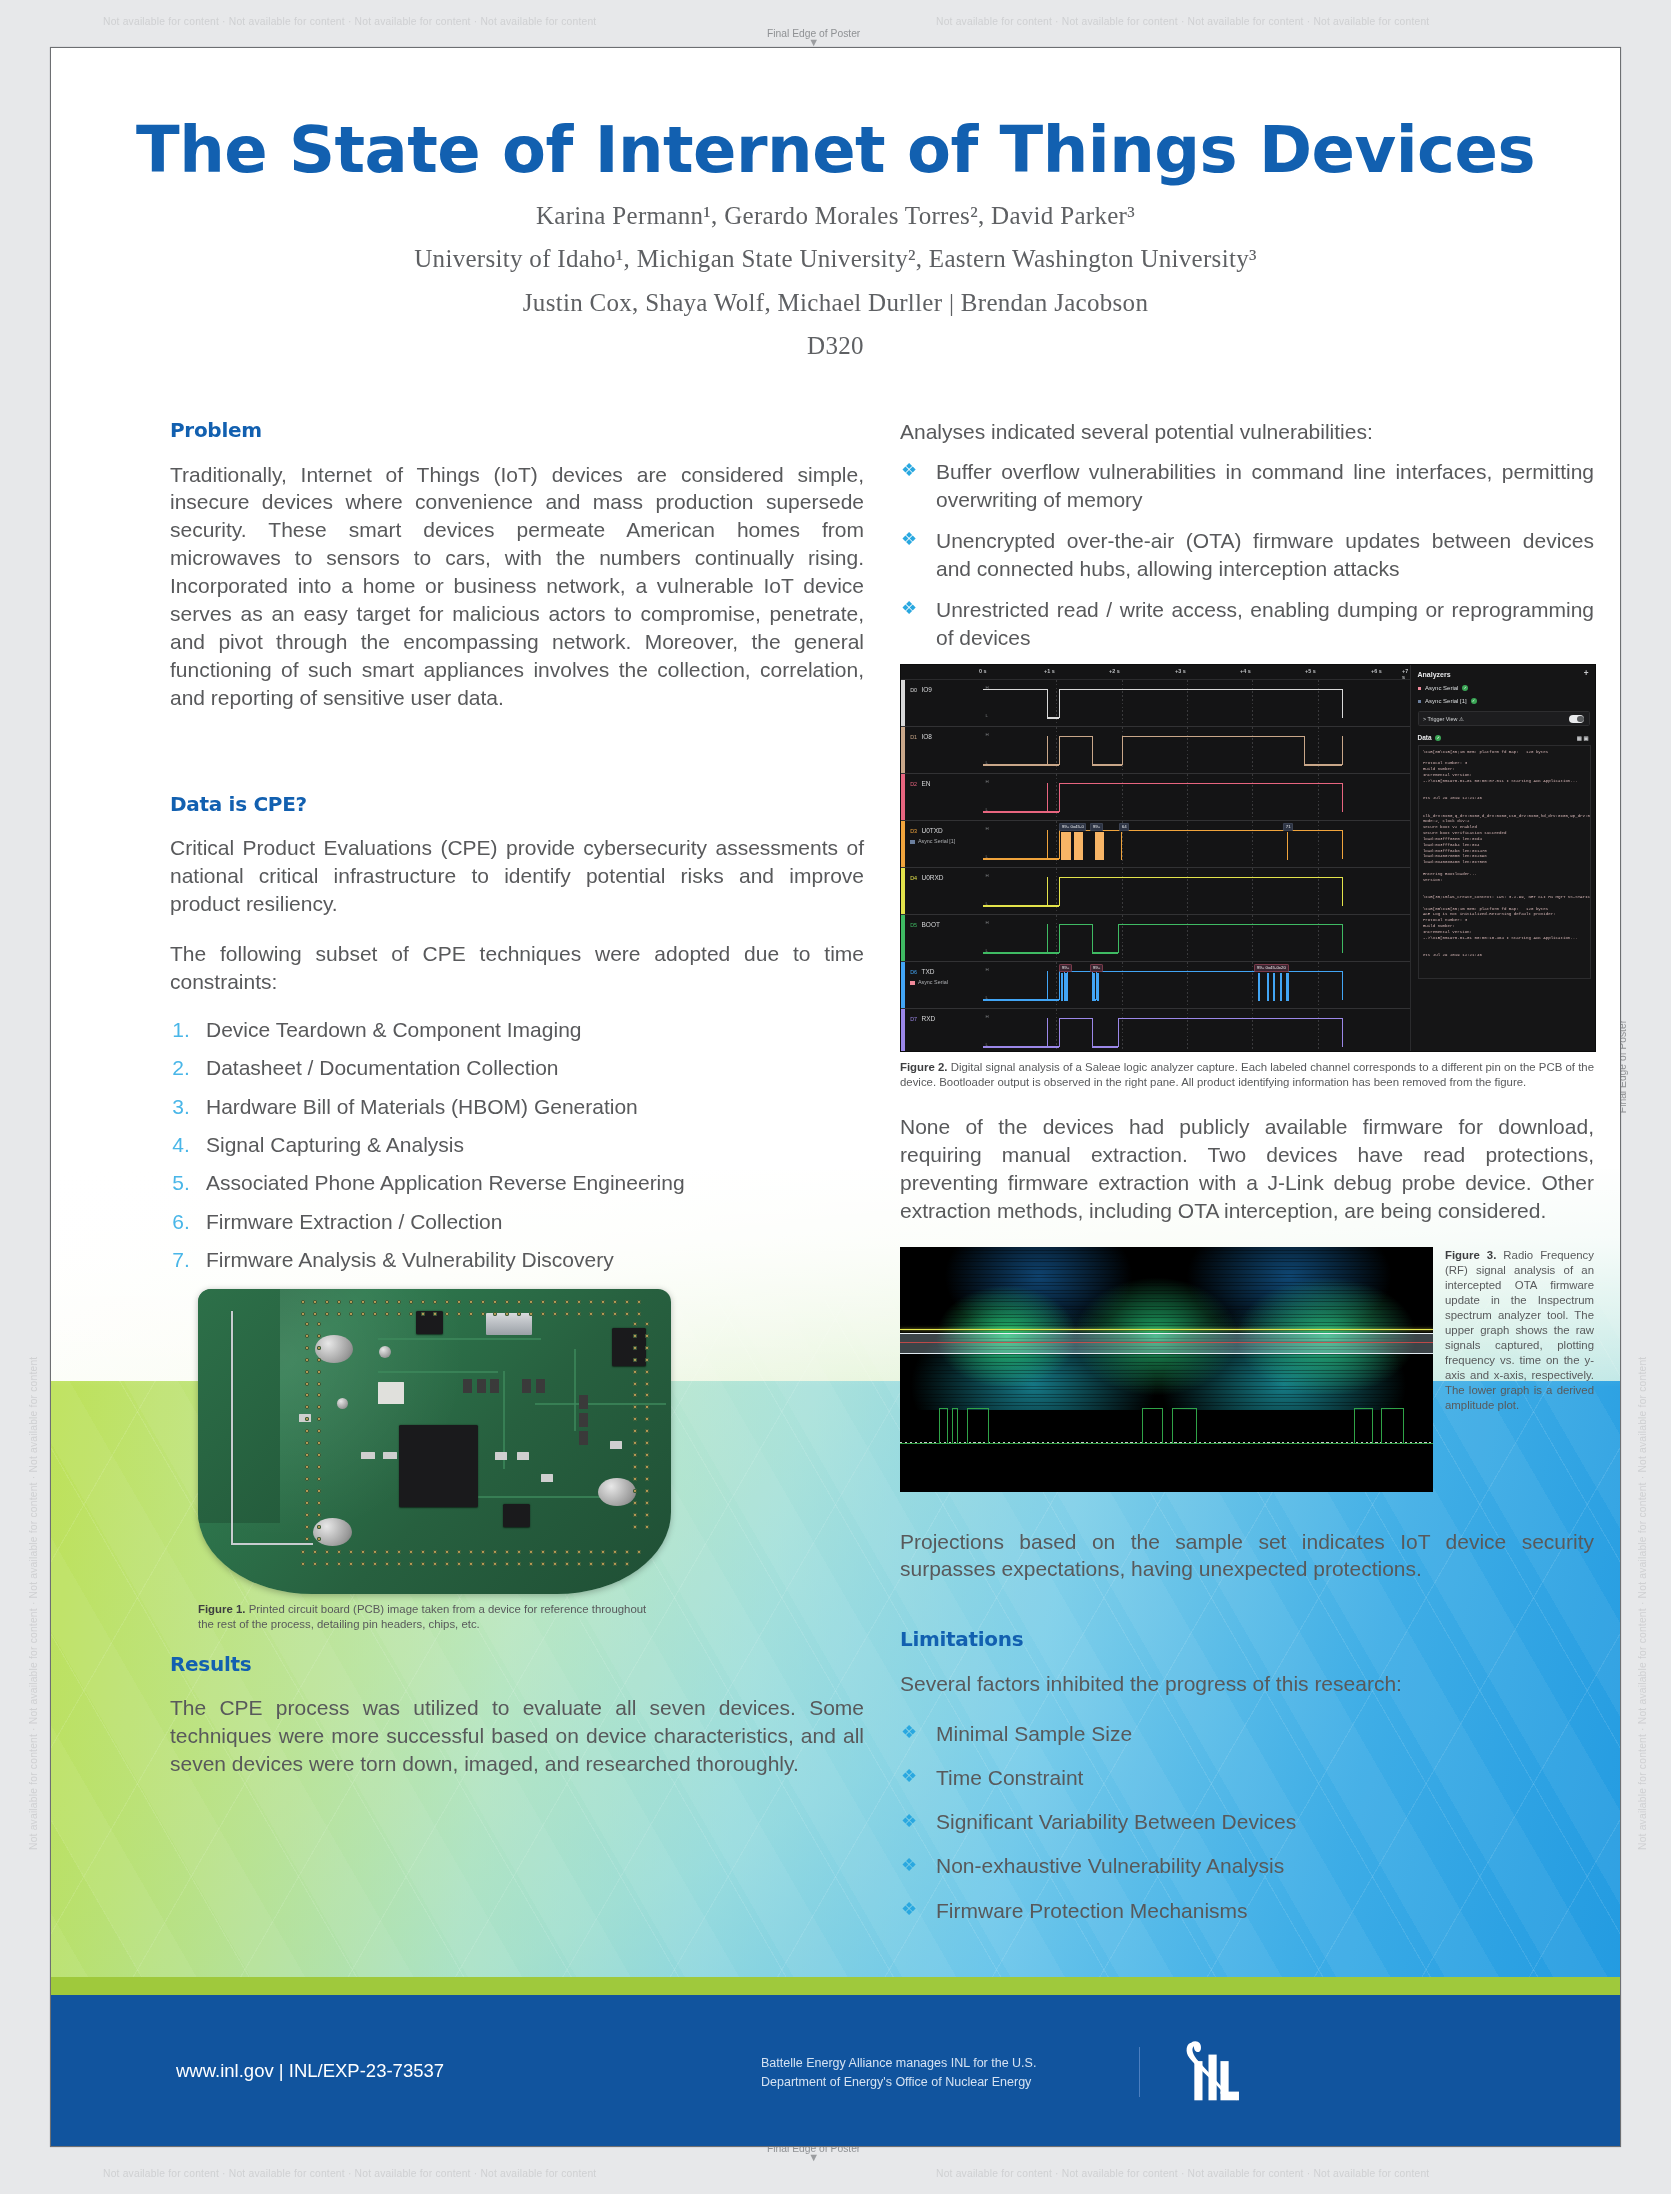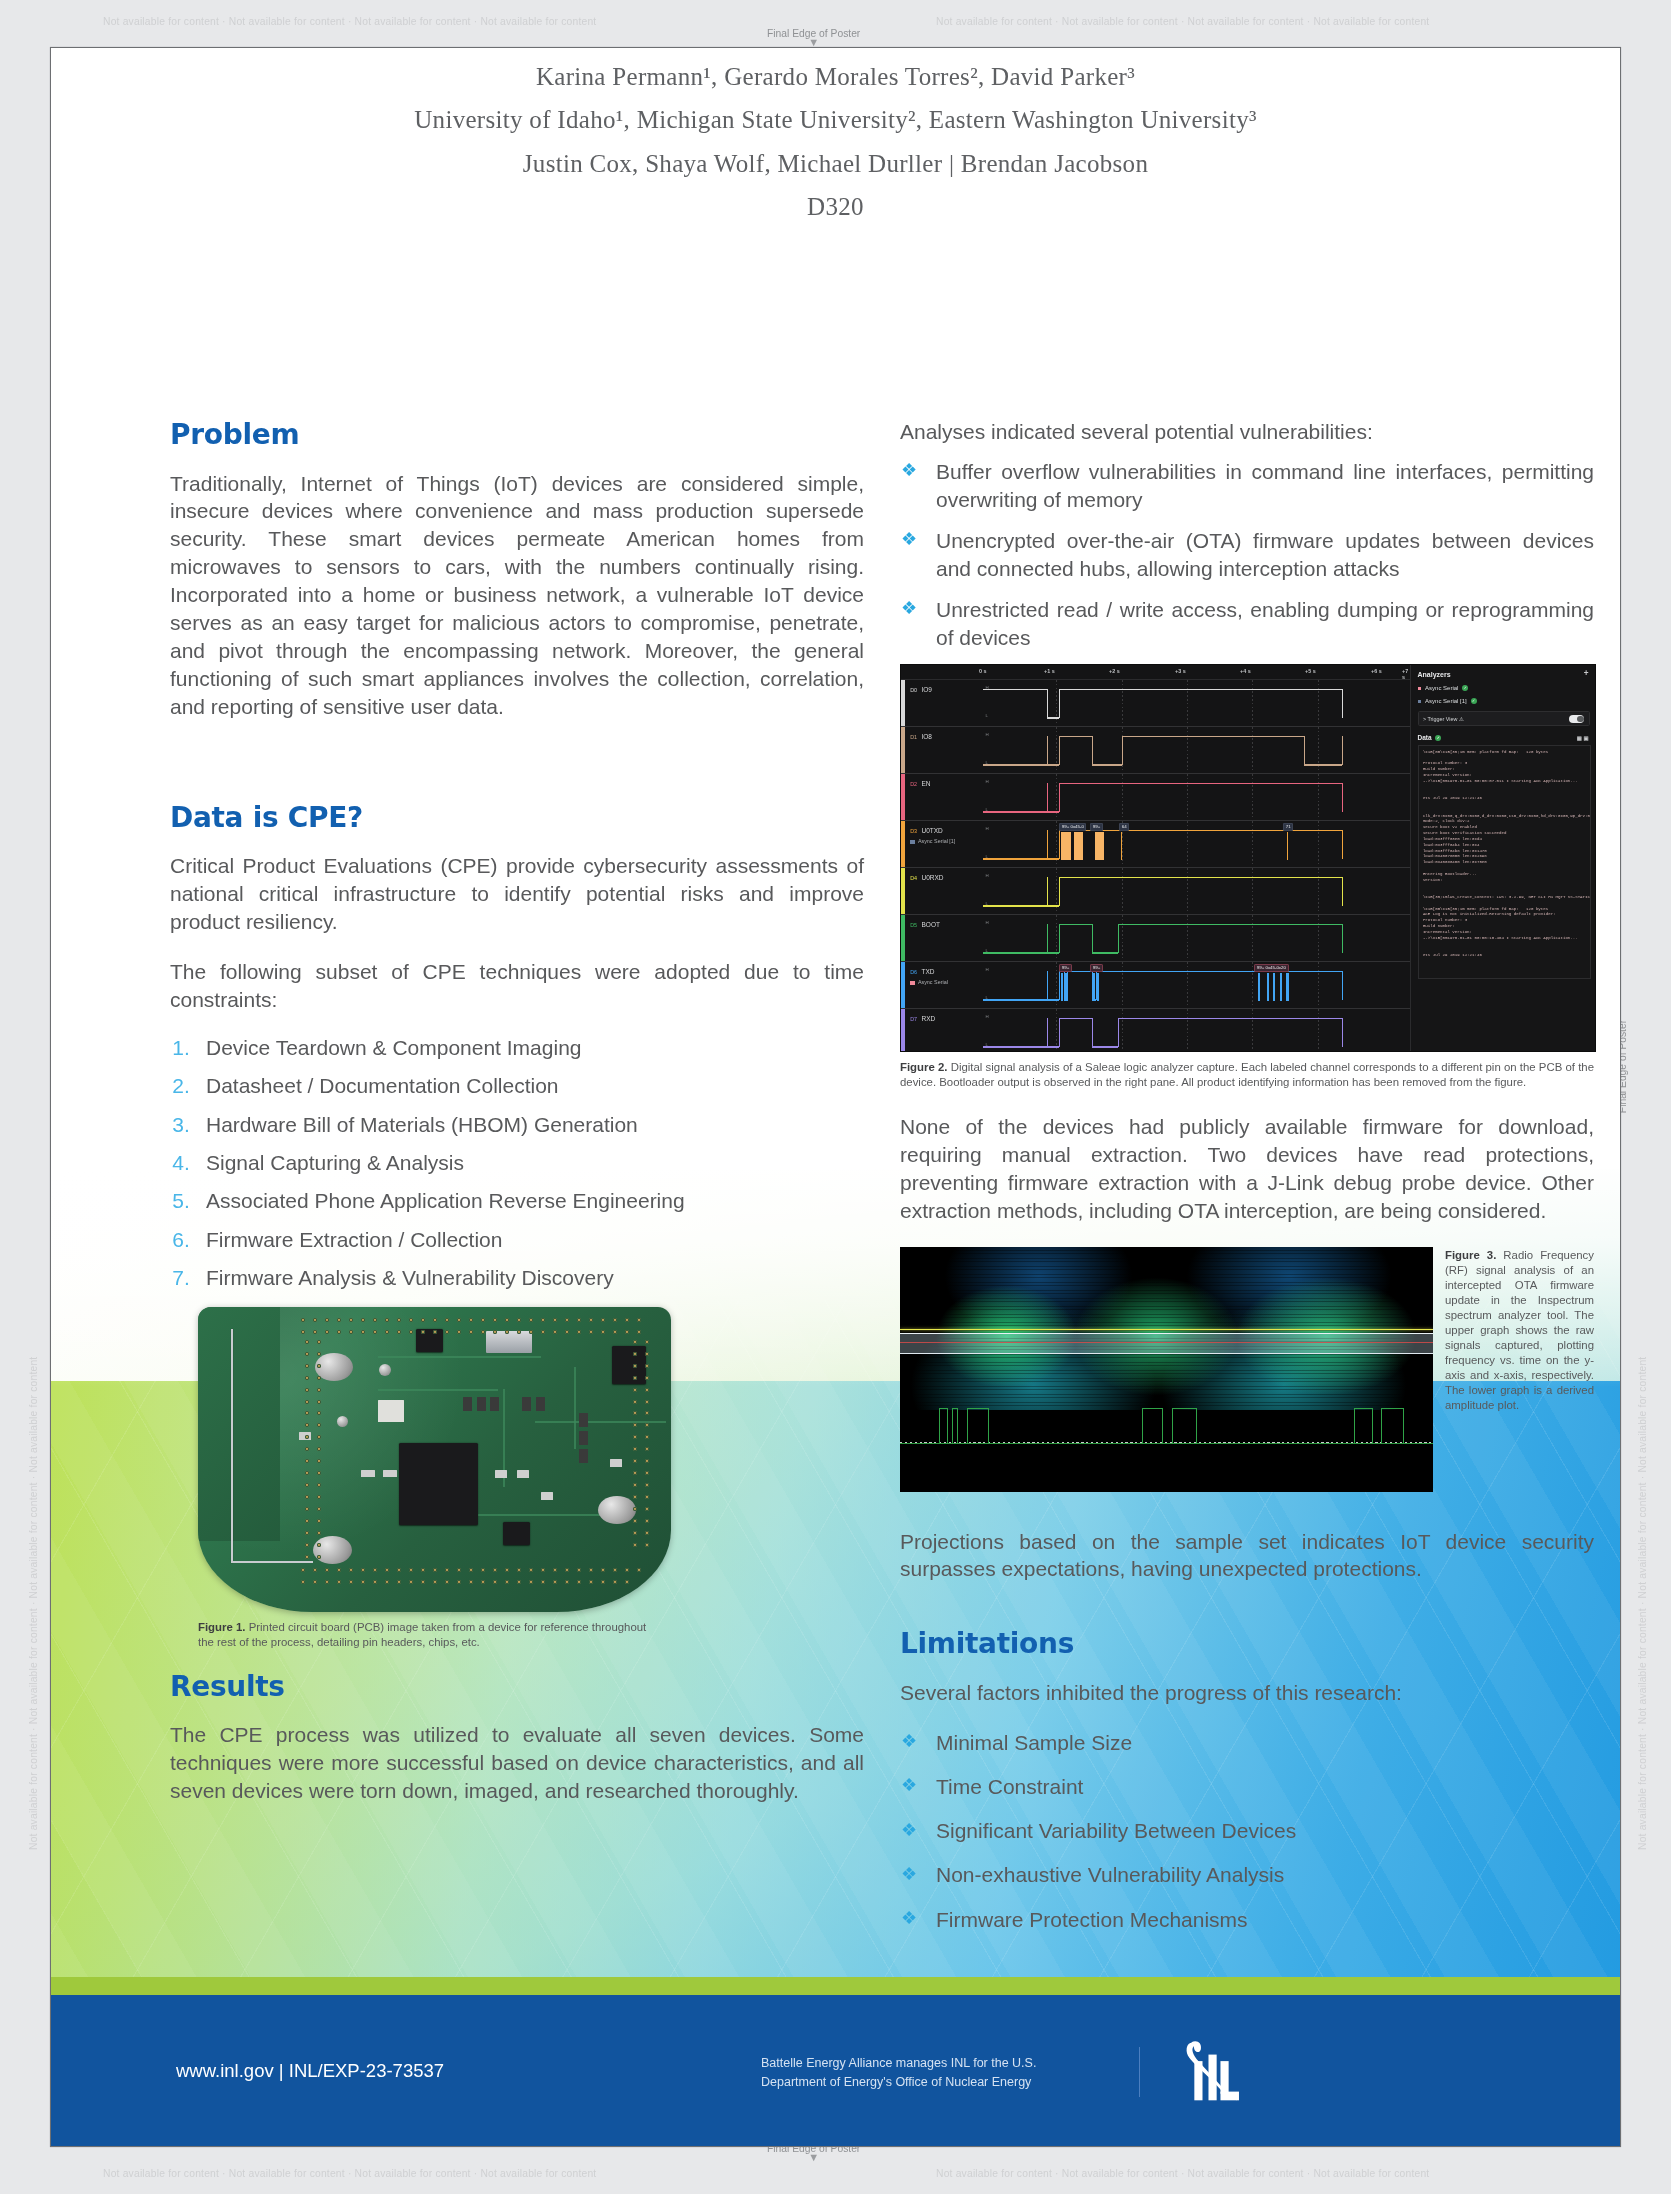--- a/index.html
+++ b/index.html
@@ -68,21 +68,21 @@
   .authors.a2{margin-top:15.2px;}
   .authors.a3{margin-top:15.2px;}
   .authors.a4{margin-top:15.2px;}
 
   
   .col{position:absolute;width:694px;}
   #col-left{left:119px;top:370px;}
   #col-right{left:849px;top:370px;}
 
   h2.sec{
-    color:#1260b0;font-size:28px;margin:0 0 18.5px 0;font-weight:bold;
+    color:#1260b0;font-size:20px;margin:0 0 18.5px 0;font-weight:bold;
     font-family:"DejaVu Sans","Liberation Sans",sans-serif;letter-spacing:-0.3px;
   }
   p.body{
     color:#58595b;font-size:21px;line-height:1.33;margin:0 0 22px 0;
     text-align:justify;font-weight:300;
   }
   p.body.nj{text-align:left;}
   .gap-lg{height:36px;}
   .gap-md{height:22px;}
 
@@ -229,20 +229,21 @@
 </div>
 
 <div id="poster">
 
   <div id="bg-gradient"></div>
   <div id="bg-gradient2"></div>
   <div id="bg-diamonds"></div>
   <div id="bg-fade-top"></div>
 
   <div id="header">
+    <h1 id="poster-title">The State of Internet of Things Devices</h1>
     <div class="authors a2">Karina Permann¹, Gerardo Morales Torres², David Parker³</div>
     <div class="authors a3">University of Idaho¹, Michigan State University², Eastern Washington University³</div>
     <div class="authors a4">Justin Cox, Shaya Wolf, Michael Durller | Brendan Jacobson</div>
     <div class="authors a4">D320</div>
   </div>
 
   <div class="col" id="col-left">
 
     <h2 class="sec">Problem</h2>
     <p class="body">Traditionally, Internet of Things (IoT) devices are considered simple, insecure devices where convenience and mass production supersede security. These smart devices permeate American homes from microwaves to sensors to cars, with the numbers continually rising. Incorporated into a home or business network, a vulnerable IoT device serves as an easy target for malicious actors to compromise, penetrate, and pivot through the encompassing network. Moreover, the general functioning of such smart appliances involves the collection, correlation, and reporting of sensitive user data.</p>

